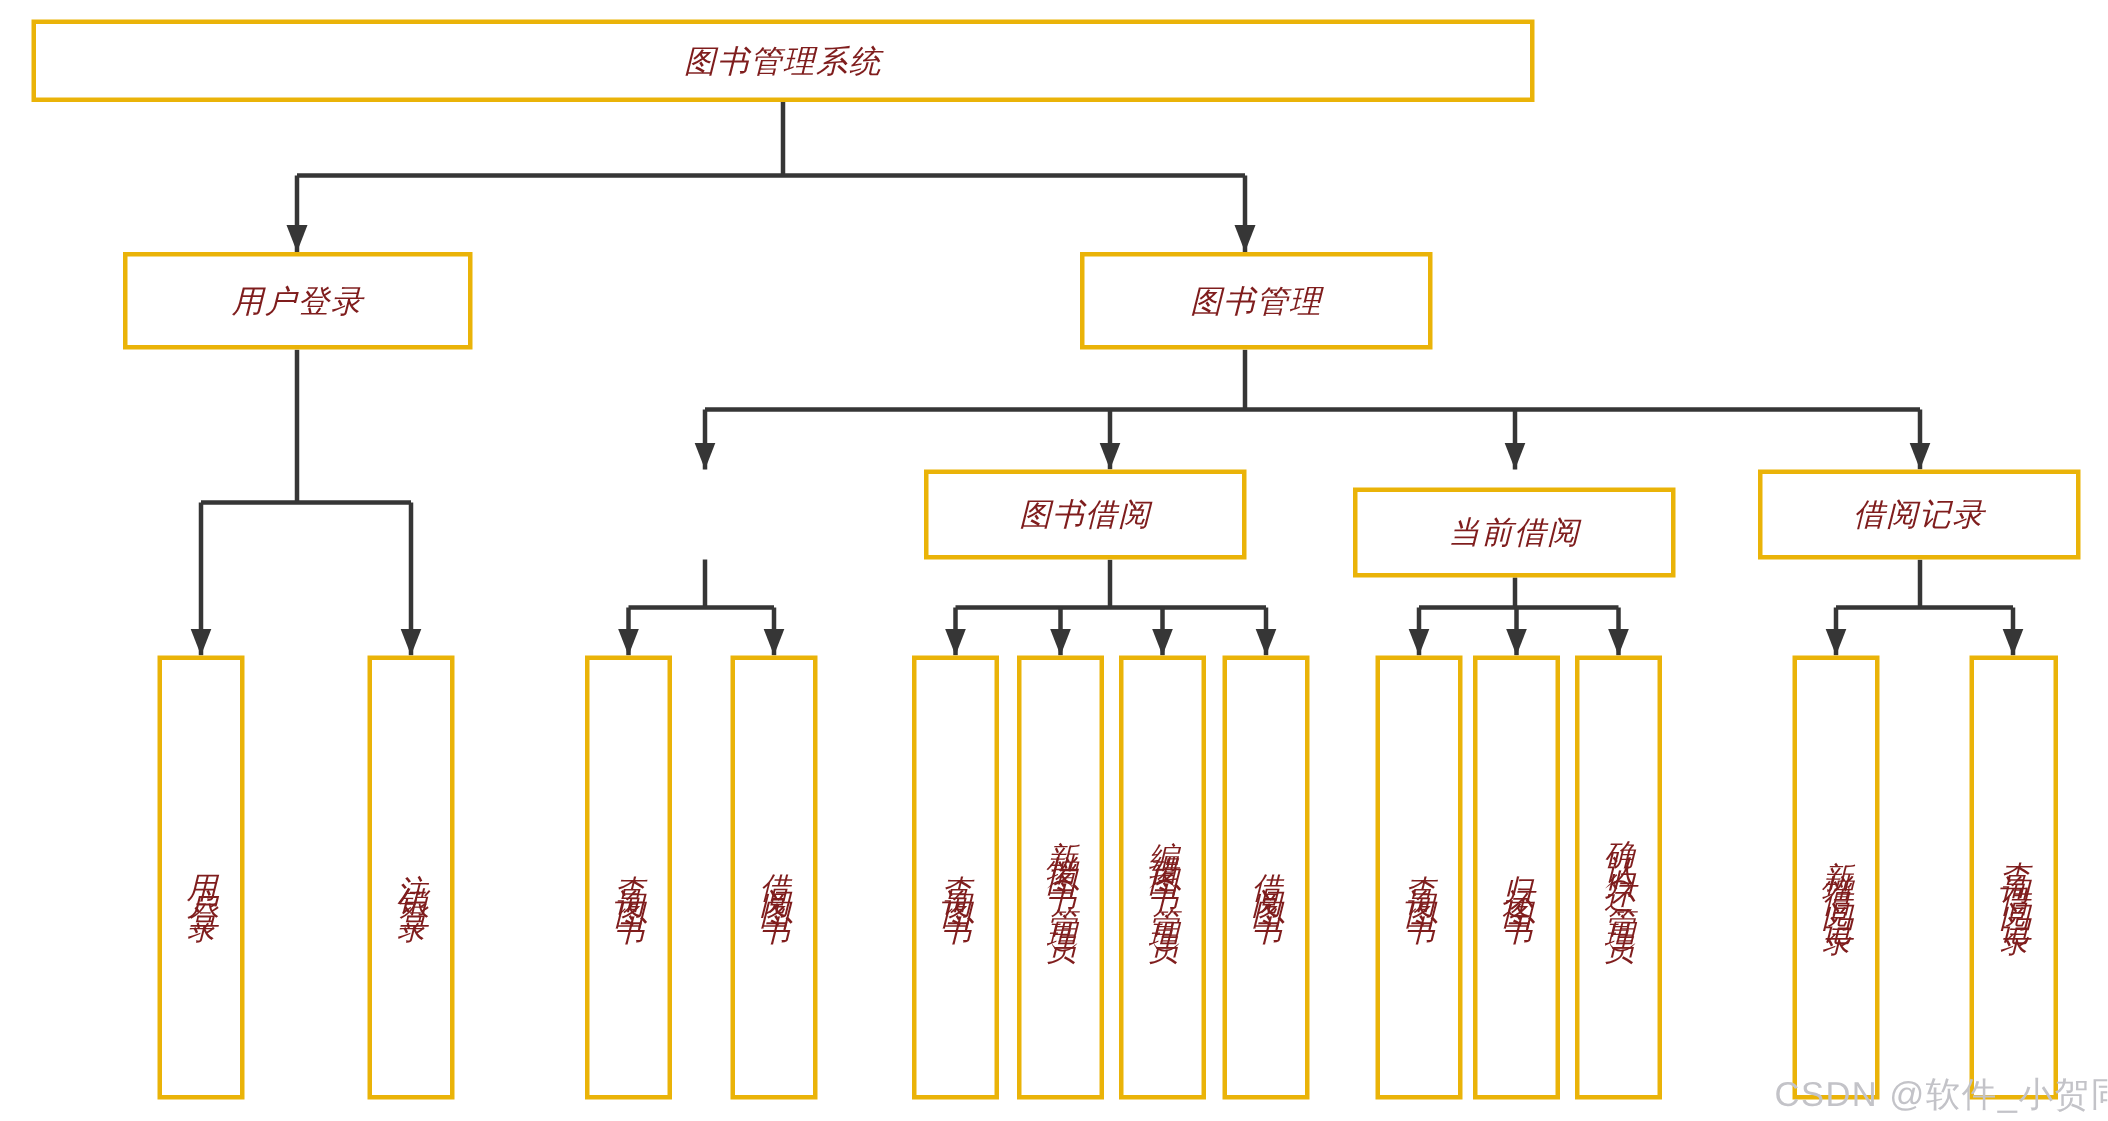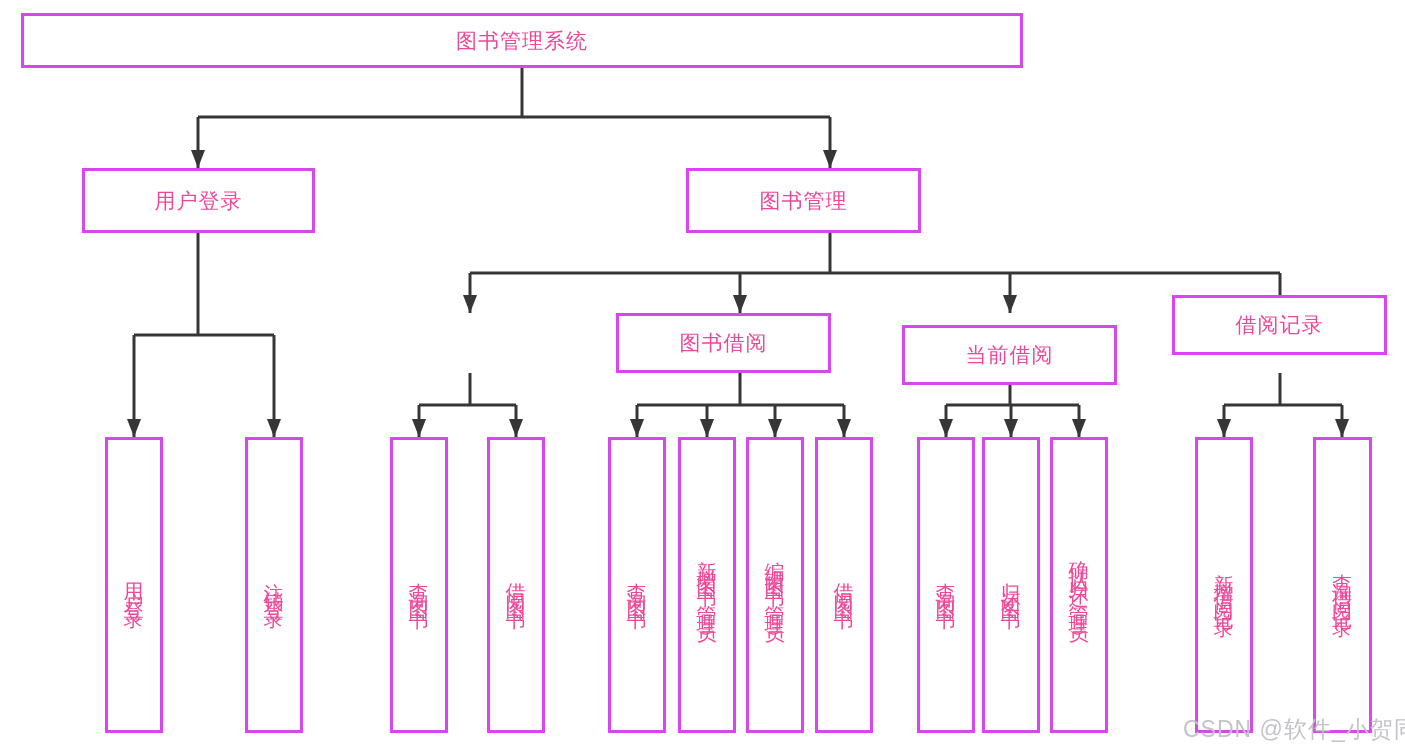--- a/index.html
+++ b/index.html
@@ -11,25 +11,26 @@
     overflow:hidden;
   }
   .connectors{
     position:absolute;left:0;top:0;width:1405px;height:747px;
     z-index:1;
   }
   .connectors line{stroke:#363636;stroke-width:3;}
   .node{
     position:absolute;
     background:#ffffff;
-    border:3px solid #d946ef;
+    border:3px solid #eab308;
     box-sizing:border-box;
     display:flex;align-items:center;justify-content:center;
-    color:#ec4899;
+    color:#7f1d1d;
     z-index:2;
+    font-style:italic;
   }
   .hbox{
     font-size:21px;
     letter-spacing:1px;
   }
   .vbox{
     writing-mode:vertical-rl;
     text-orientation:mixed;
     font-size:20px;
     letter-spacing:9px;
@@ -94,25 +95,25 @@
 
     <line x1="1280" y1="373" x2="1280" y2="405"></line>
     <line x1="1224" y1="405" x2="1342" y2="405"></line>
     <line x1="1224" y1="405" x2="1224" y2="437" marker-end="url(#ah)"></line>
     <line x1="1342" y1="405" x2="1342" y2="437" marker-end="url(#ah)"></line>
   </svg>
 
   <div class="node hbox" style="left:21px;top:13px;width:1002px;height:55px;">图书管理系统</div>
 
   <div class="node hbox" style="left:82px;top:168px;width:233px;height:65px;">用户登录</div>
-  <div class="node hbox" style="left:686px;top:168px;width:235px;height:65px;">图书管理</div>
+  <div class="node hbox" style="left:720px;top:168px;width:235px;height:65px;">图书管理</div>
 
   <div class="node hbox" style="left:616px;top:313px;width:215px;height:60px;">图书借阅</div>
   <div class="node hbox" style="left:902px;top:313px;width:215px;height:60px;margin-top:12px;">当前借阅</div>
-  <div class="node hbox" style="left:1172px;top:295px;width:215px;height:60px;">借阅记录</div>
+  <div class="node hbox" style="left:1172px;top:313px;width:215px;height:60px;">借阅记录</div>
 
   <div class="node vbox" style="left:105px;top:437px;width:58px;height:296px;">用户登录</div>
   <div class="node vbox" style="left:245px;top:437px;width:58px;height:296px;">注销登录</div>
 
   <div class="node vbox" style="left:390px;top:437px;width:58px;height:296px;">查询图书</div>
   <div class="node vbox" style="left:487px;top:437px;width:58px;height:296px;">借阅图书</div>
 
   <div class="node vbox" style="left:608px;top:437px;width:58px;height:296px;">查询图书</div>
   <div class="node vbox" style="left:678px;top:437px;width:58px;height:296px;">新增图书（管理员）</div>
   <div class="node vbox" style="left:746px;top:437px;width:58px;height:296px;">编辑图书（管理员）</div>

